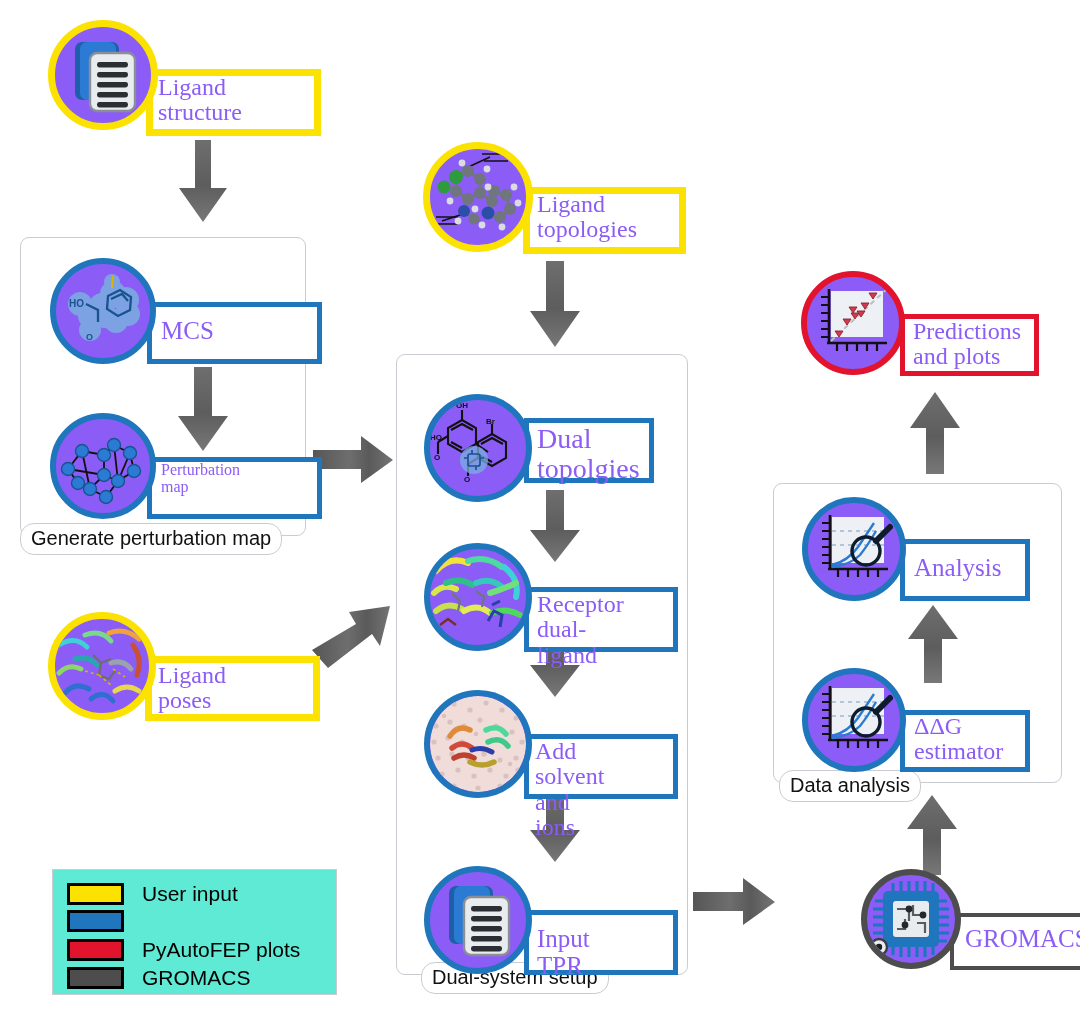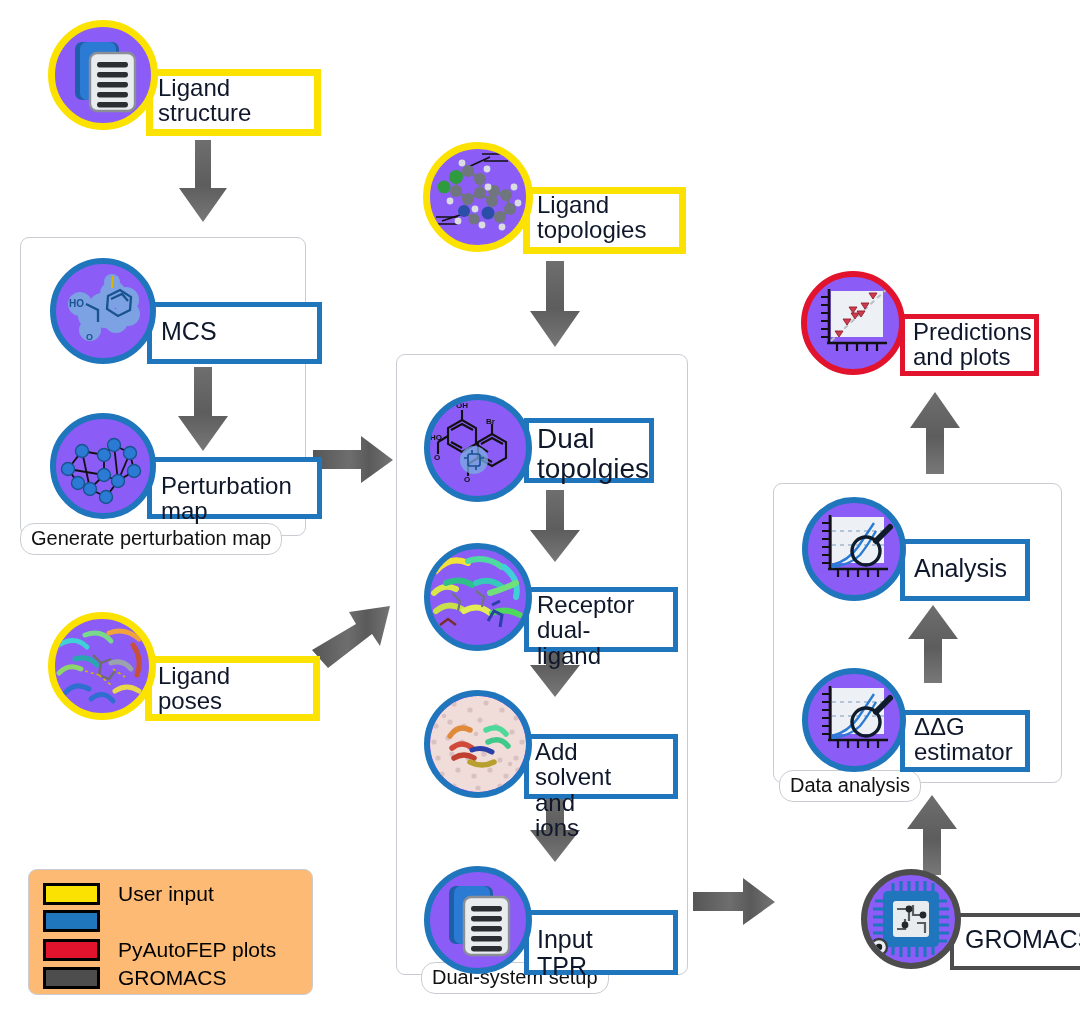--- a/index.html
+++ b/index.html
@@ -9,36 +9,36 @@
   .canvas{position:absolute;left:0;top:0;width:1080px;height:1016px;}
 
   
   .panel{position:absolute;border:1.6px solid #c9ccd1;border-radius:9px;background:#fff;}
   .panel-label{position:absolute;background:#fff;border:1.6px solid #c9ccd1;border-radius:14px;
                font-size:20px;color:#111;padding:4px 10px 6px 10px;white-space:nowrap;line-height:1;}
 
   
   .node{position:absolute;}
   .bar{position:absolute;background:#fff;box-sizing:border-box;}
-  .bar-text{position:absolute;color:#0f172a;line-height:1.06;white-space:pre-line;}
+  .bar-text{position:absolute;color:#8b5cf6;line-height:1.06;white-space:pre-line;font-family:Liberation Serif, serif;}
   .circ{position:absolute;border-radius:50%;box-sizing:border-box;background:#8b5cf6;overflow:hidden;}
   .circ svg{display:block;}
 
   .y-b{border:7px solid #fce200;}
   .b-b{border:6px solid #1f76bc;}
   .r-b{border:6px solid #e2142d;}
   .g-b{border:6px solid #4d4d4d;}
 
   .bar.y-bar{border:7px solid #fce200;}
   .bar.b-bar{border:5px solid #1f76bc;}
   .bar.r-bar{border:5px solid #e2142d;}
   .bar.g-bar{border:4px solid #4d4d4d;}
 
   
-  .legend{position:absolute;border:1.6px solid #c9ccd1;border-radius:9px;background:#fdba74;}
+  .legend{position:absolute;border:1.6px solid #c9ccd1;border-radius:0;background:#5eead4;margin-left:24px;}
   .legend-row{position:absolute;display:flex;align-items:center;}
   .swatch{width:57px;height:22px;border:3px solid #000;box-sizing:border-box;margin-right:18px;}
   .legend-txt{font-size:21px;color:#000;white-space:nowrap;}
 
   .arrow{position:absolute;}
 </style>
 </head>
 <body>
 
 <div class="canvas">
@@ -160,21 +160,21 @@
         </g>
         <path d="M56 24 L57 12" stroke="#d9b400" stroke-width="2.3"></path>
         <text x="13" y="43" font-size="10" fill="#18538f" font-family="Liberation Sans, sans-serif" font-weight="bold">HO</text>
         <text x="30" y="76" font-size="9" fill="#18538f" font-family="Liberation Sans, sans-serif" font-weight="bold">O</text>
       </svg>
     </div>
   </div>
 
   <div class="node" style="left:50px;top:413px;">
     <div class="bar b-bar" style="left:97px;top:44px;width:175px;height:62px;"></div>
-    <div class="bar-text" style="left:111px;top:60px;font-size:24px;">Perturbation
+    <div class="bar-text" style="left:111px;top:49px;font-size:16px;">Perturbation
 map</div>
     <div class="circ b-b" style="left:0px;top:0px;width:106px;height:106px;">
       <svg width="94" height="94" viewBox="0 0 94 94">
         <g stroke="#111" stroke-width="1.8" fill="none">
           <path d="M12 50 L26 32 L48 36 L58 26 L74 34 L78 52 L62 62 L48 56 L34 70 L22 64 Z"></path>
           <path d="M26 32 L34 70"></path>
             <path d="M48 36 L48 56"></path>
             <path d="M58 26 L62 62"></path>
           <path d="M12 50 L48 56"></path>
             <path d="M74 34 L62 62"></path>

